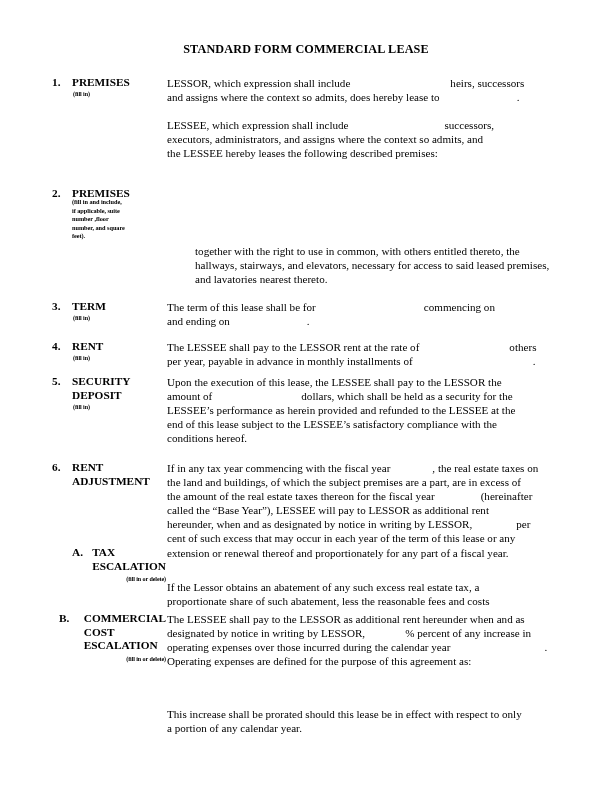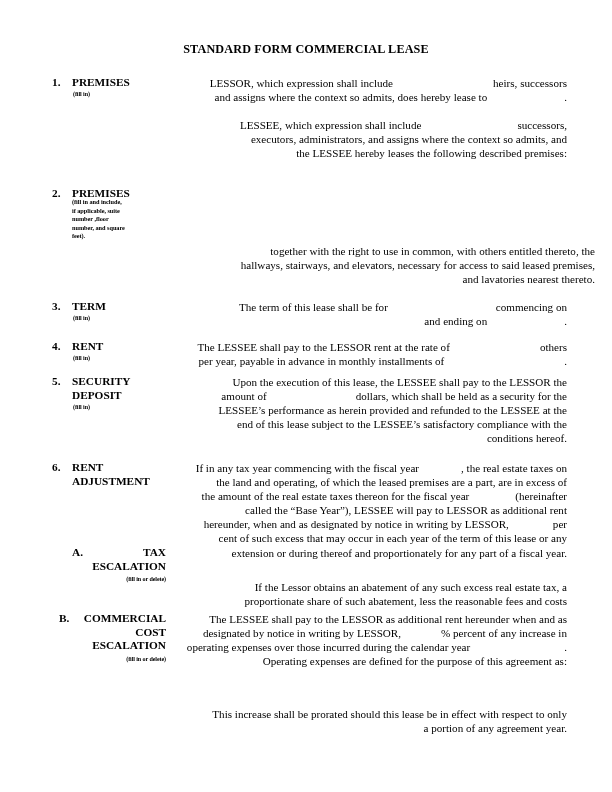--- a/index.html
+++ b/index.html
@@ -60,21 +60,21 @@
     left: 20px;
     top: 0;
     font-size: 11.3px;
     font-weight: bold;
     line-height: 13.5px;
     white-space: nowrap;
   }
   .label-text.ralign {
     left: auto;
     right: 0;
-    text-align: right;
+    text-align: left;
   }
   .label-sub {
     position: absolute;
     left: 20px;
     font-size: 6.1px;
     font-weight: bold;
     letter-spacing: -0.1px;
     white-space: nowrap;
   }
   .label-sub.ralign {
@@ -93,21 +93,20 @@
     letter-spacing: -0.05px;
   }
 
   .body-col {
     position: absolute;
     left: 167px;
     top: 0;
     width: 400px;
     font-size: 11.1px;
     line-height: 14.1px;
-    text-align: right;
   }
   .body-col p {
     margin: 0;
     white-space: pre-wrap;
   }
 
   
   .gap { display: inline-block; }
   .tail-dot { display: inline-block; }
 </style>
@@ -192,26 +191,26 @@
     </div>
   </div>
 
   <div class="section" style="top:461px;">
     <div class="label-col">
       <span class="label-num">6.</span>
       <span class="label-text"><span>RENT</span><br><span>ADJUSTMENT</span></span>
     </div>
     <div class="body-col">
       <p><span>If in any tax year commencing with the fiscal year</span><span class="gap" style="width:42px;"></span><span>, the real estate taxes on</span></p>
-      <p>the land and operating, of which the leased premises are a part, are in excess of</p>
+      <p>the land and buildings, of which the subject premises are a part, are in excess of</p>
       <p><span>the amount of the real estate taxes thereon for the fiscal year</span><span class="gap" style="width:46px;"></span><span>(hereinafter</span></p>
       <p>called the “Base Year”), LESSEE will pay to LESSOR as additional rent</p>
       <p><span>hereunder, when and as designated by notice in writing by LESSOR,</span><span class="gap" style="width:44px;"></span><span>per</span></p>
       <p>cent of such excess that may occur in each year of the term of this lease or any</p>
-      <p>extension or during thereof and proportionately for any part of a fiscal year.</p>
+      <p>extension or renewal thereof and proportionately for any part of a fiscal year.</p>
     </div>
   </div>
 
   <div class="section" style="top:546px;">
     <div class="label-col">
       <span class="label-num" style="left:20px;">A.</span>
       <span class="label-text ralign"><span>TAX</span><br><span>ESCALATION</span></span>
       <span class="label-sub ralign" style="top:30px;">(fill in or delete)</span>
     </div>
     <div class="body-col" style="top:14px;margin-top:20px;">
@@ -230,17 +229,17 @@
       <p>The LESSEE shall pay to the LESSOR as additional rent hereunder when and as</p>
       <p><span>designated by notice in writing by LESSOR,</span><span class="gap" style="width:40px;"></span><span>% percent of any increase in</span></p>
       <p><span>operating expenses over those incurred during the calendar year</span><span class="gap" style="width:94px;"></span><span class="tail-dot">.</span></p>
       <p>Operating expenses are defined for the purpose of this agreement as:</p>
     </div>
   </div>
 
   <div class="section" style="top:707px;">
     <div class="body-col">
       <p>This increase shall be prorated should this lease be in effect with respect to only</p>
-      <p>a portion of any agreement year.</p>
+      <p>a portion of any calendar year.</p>
     </div>
   </div>
 
 </div>
 
 </body></html>

